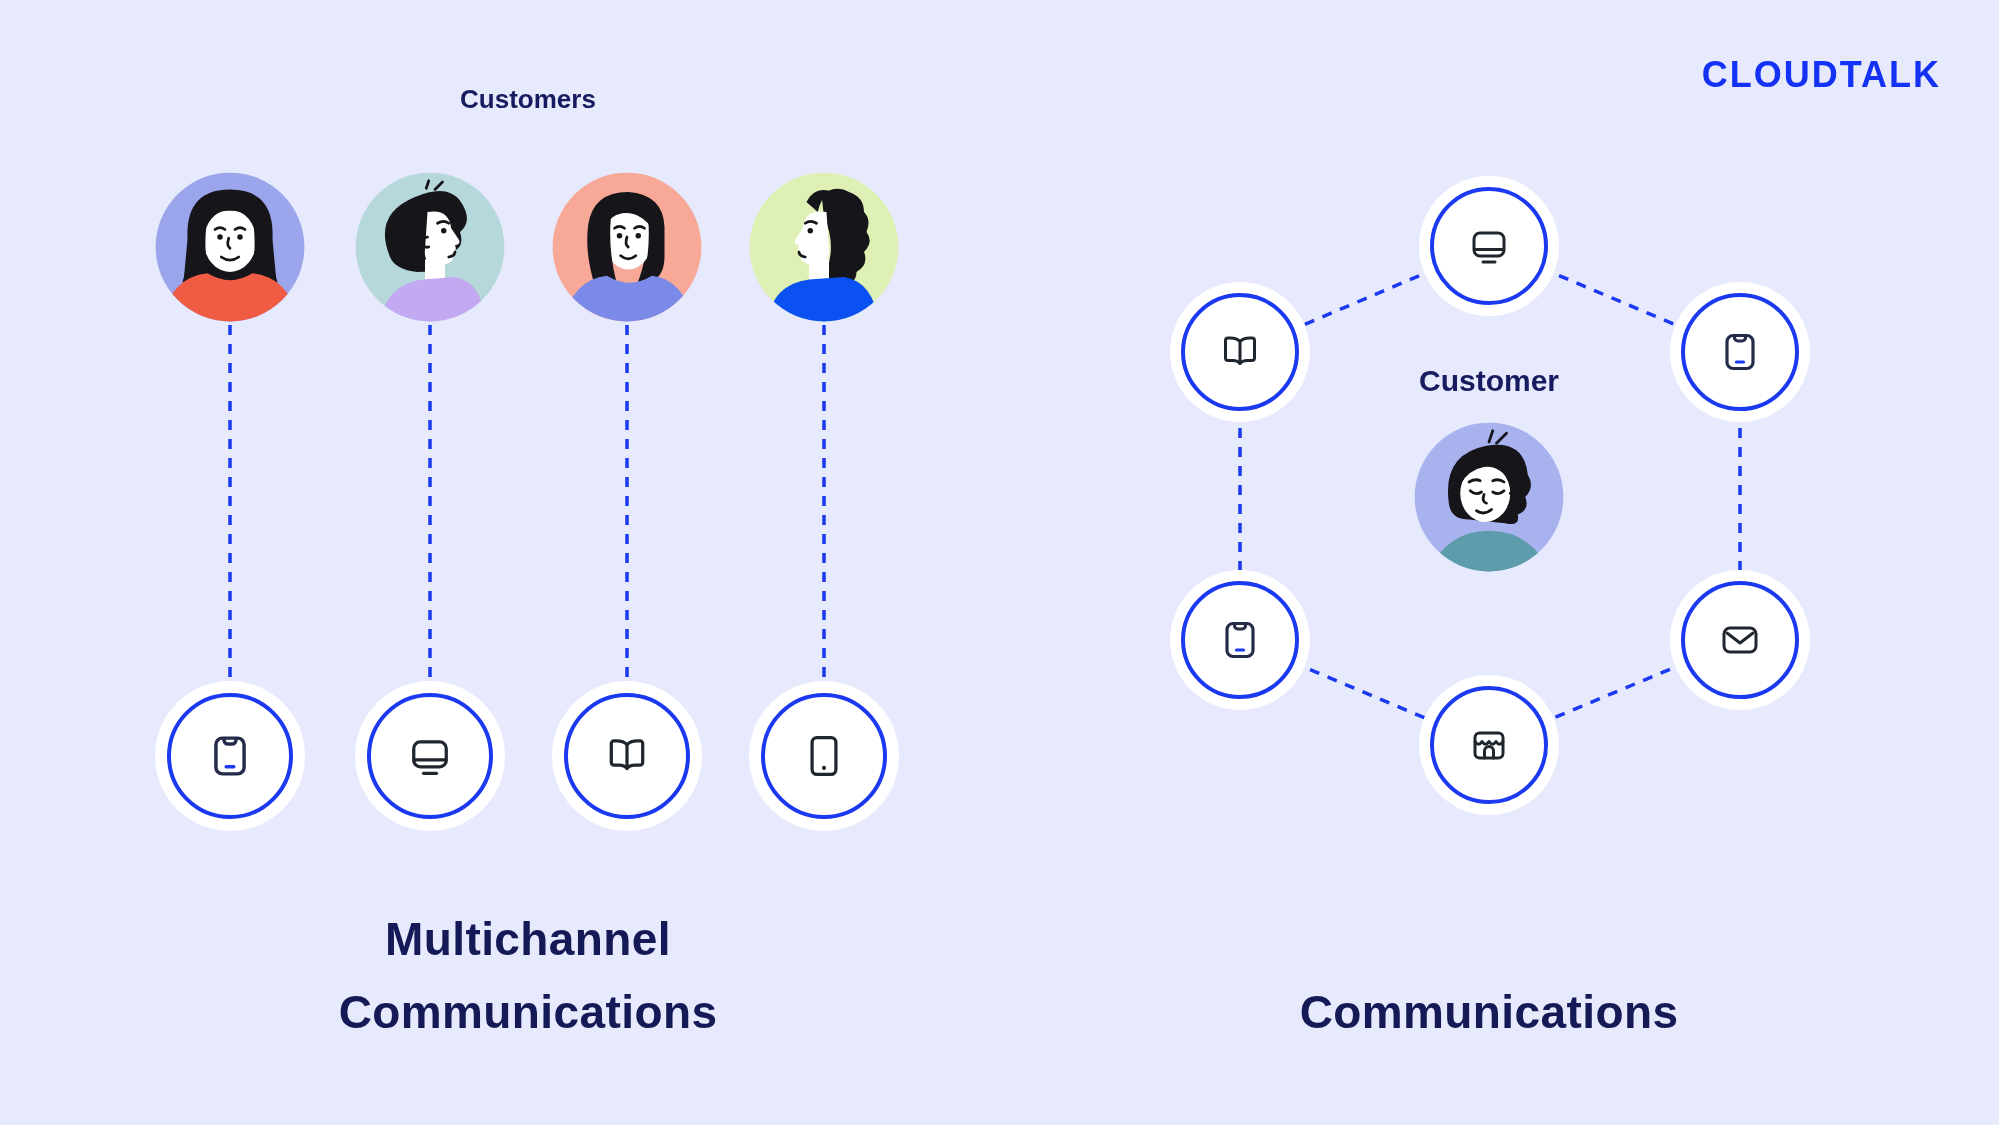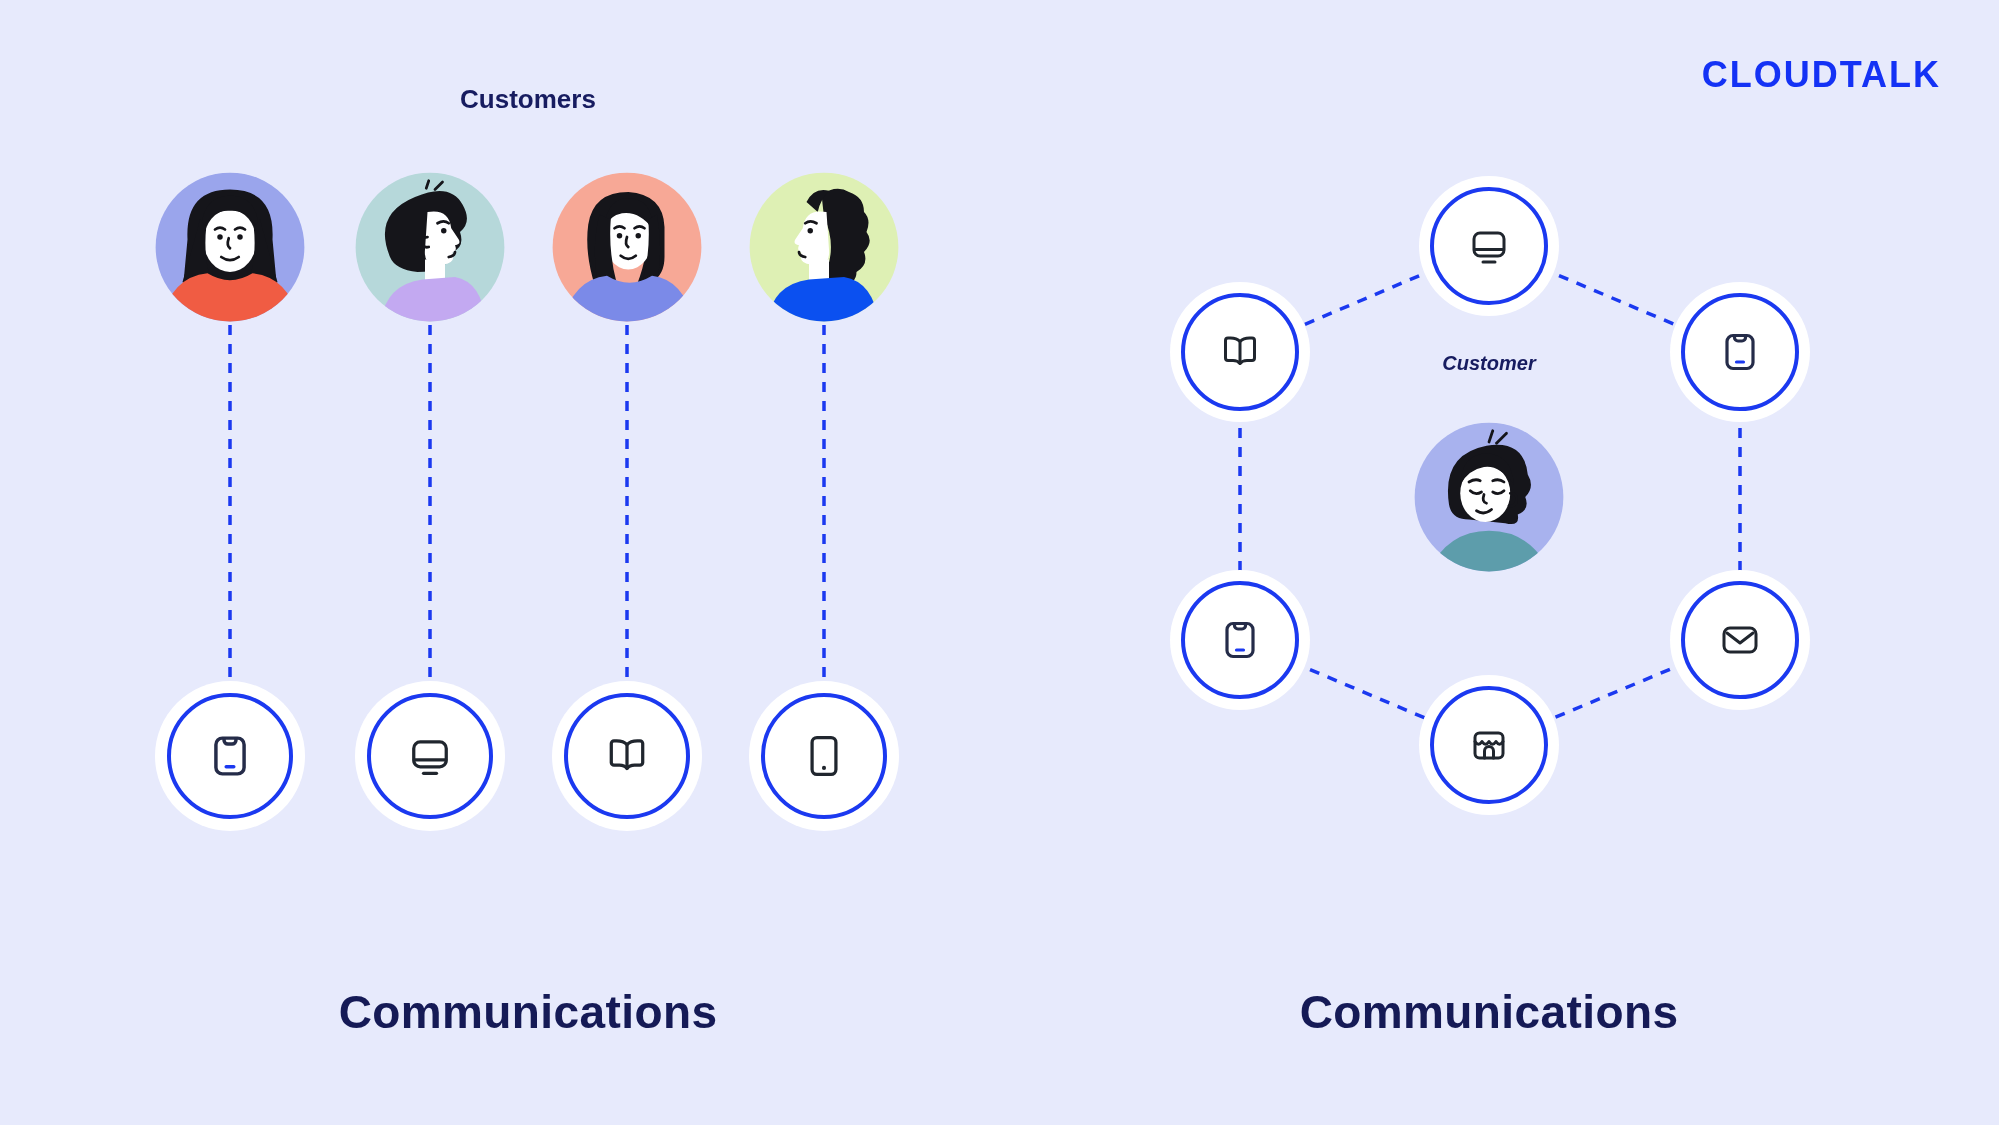--- a/index.html
+++ b/index.html
@@ -13,21 +13,21 @@
   body{font-family:"Liberation Sans", sans-serif;}
   .canvas{position:relative;width:1999px;height:1125px;background:var(--bg);overflow:hidden;}
 
   .connectors{position:absolute;left:0;top:0;width:1999px;height:1125px;}
 
   .logo{position:absolute;top:54px;right:58px;font-size:36px;font-weight:bold;
         color:#1432f5;letter-spacing:2px;}
 
   .heading{position:absolute;transform:translateX(-50%);color:#171c60;font-weight:bold;white-space:nowrap;}
   .heading--customers{left:528px;top:84px;font-size:26px;}
-  .heading--customer{left:1489px;top:352px;font-size:20px;font-style:italic;}
+  .heading--customer{left:1489px;top:364px;font-size:30px;}
 
   .section-title{position:absolute;transform:translateX(-50%);color:var(--navy);
         font-weight:bold;font-size:46px;line-height:73px;text-align:center;
         letter-spacing:0.4px;white-space:nowrap;}
   .section-title--left{left:528px;top:903px;}
   .section-title--right{left:1489px;top:903px;}
 
   .avatar{position:absolute;width:150px;height:150px;}
   .avatar svg{display:block;width:150px;height:150px;}
 
@@ -208,21 +208,21 @@
       <svg viewBox="0 0 48 48">
         <g fill="none" stroke="#20262e" stroke-width="3" stroke-linejoin="round" stroke-linecap="round">
           <rect x="13" y="7" width="22" height="34" rx="4.5"></rect>
         </g>
         <circle cx="24" cy="35" r="1.9" fill="#20262e"></circle>
       </svg>
     </div>
   </div>
 
   <div class="section-title section-title--left">
-    <br>
+    <span>Multichannel</span><br>
     <span>Communications</span>
   </div>
 
   <div class="heading heading--customer">Customer</div>
 
   <div class="avatar" style="left:1414px;top:422px;">
     <svg viewBox="0 0 120 120">
       <defs>
           <clipPath id="cpE">
             <circle cx="60" cy="60" r="59.5"></circle>

